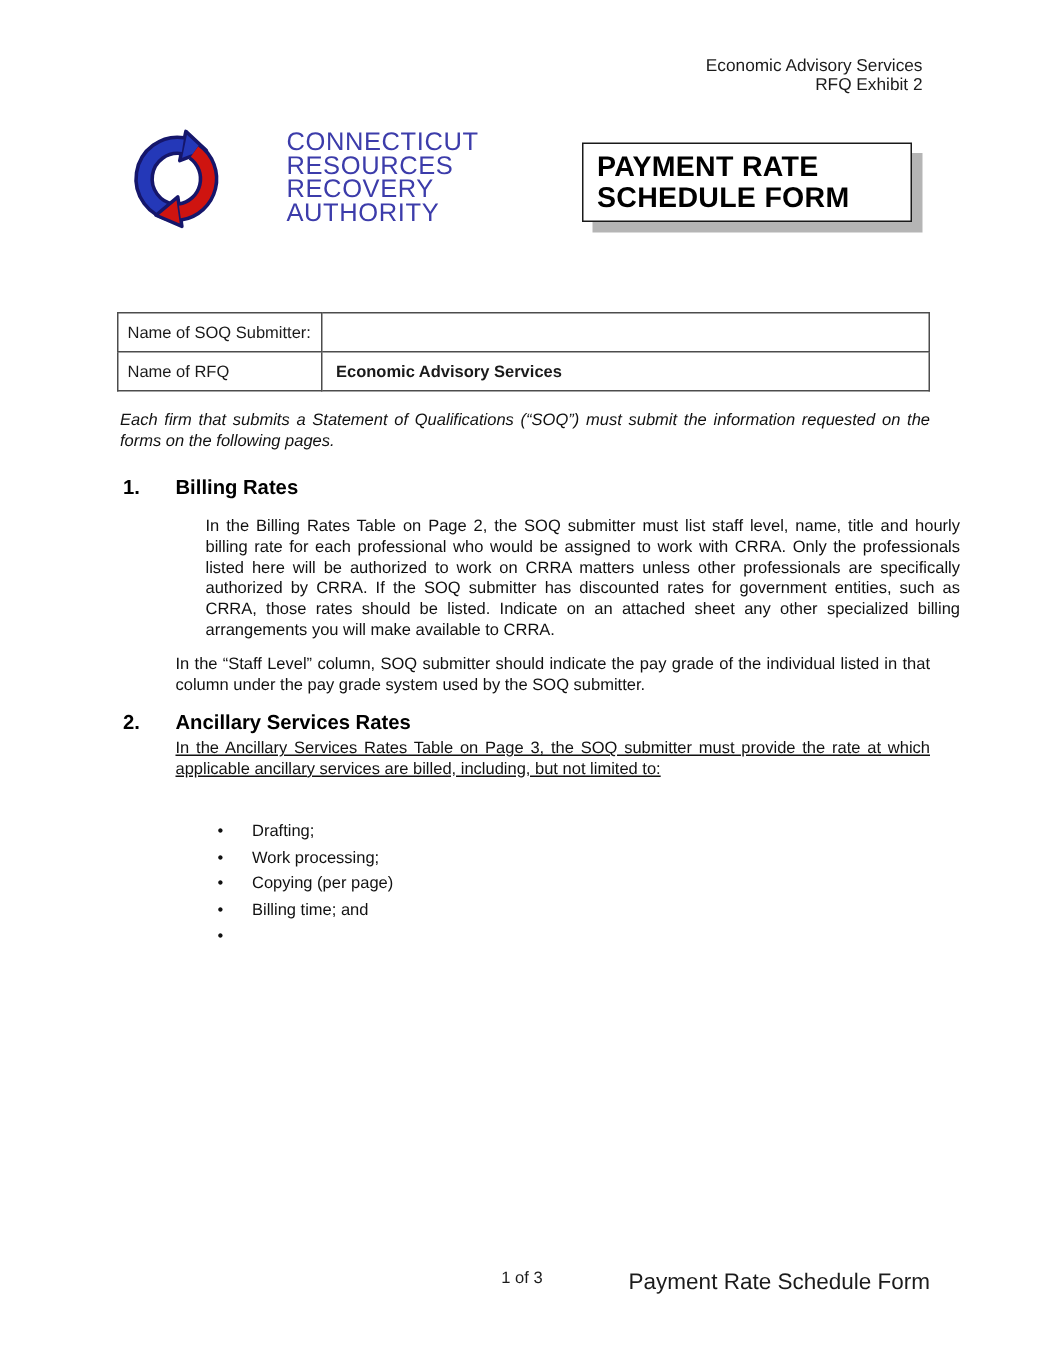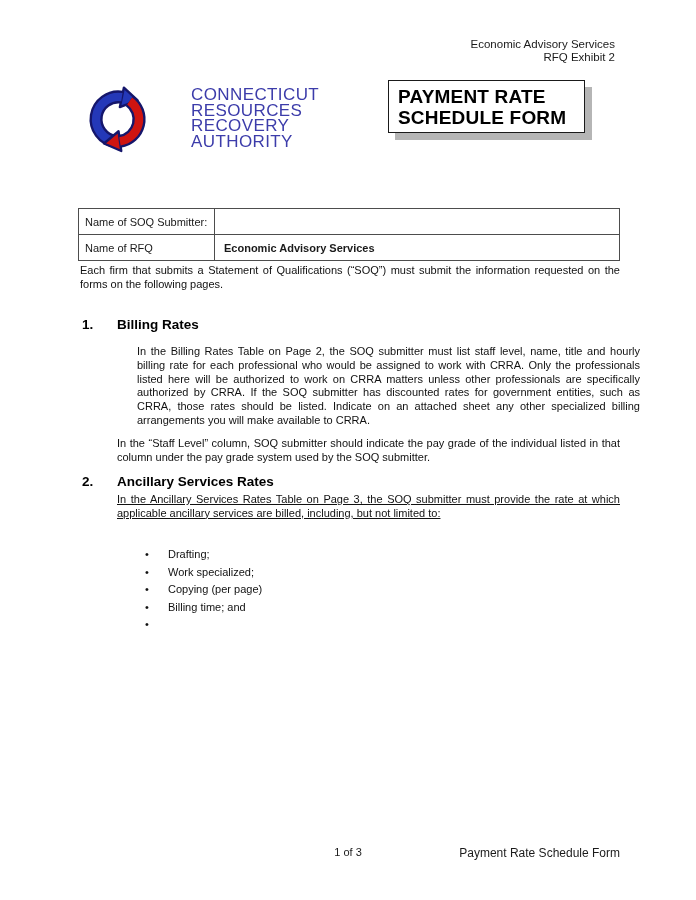--- a/index.html
+++ b/index.html
@@ -41,22 +41,22 @@
     font-size: 17px;
     line-height: 15.6px;
     letter-spacing: 0.4px;
     font-weight: 500;
   }
 
   
   .title-box {
     position: absolute;
     left: 388px;
-    top: 80px;
-    width: 197px;
+    top: 95px;
+    width: 220px;
     height: 53px;
     background: #ffffff;
     border: 1.4px solid #1a1a1a;
     box-shadow: 7px 7px 0 0 #b5b5b5;
     padding: 6px 0 0 9px;
     font-size: 19px;
     font-weight: bold;
     line-height: 20.5px;
     letter-spacing: 0.2px;
     color: #000;
@@ -82,21 +82,21 @@
   .info-table td.cell-value.bold { font-weight: bold; }
 
   
   .para {
     position: absolute;
     font-size: 11px;
     line-height: 13.8px;
     text-align: justify;
     color: #111;
   }
-  .intro  { left: 80px;  top: 264px; width: 540px; }
+  .intro  { left: 80px;  top: 274px; width: 540px; font-style: italic; }
   .s1p1   { left: 117px; top: 345px; width: 503px; margin-left: 20px; }
   .s1p2   { left: 117px; top: 437px; width: 503px; }
   .s2p1   { left: 117px; top: 493px; width: 503px; text-decoration: underline; }
 
   .section-heading {
     position: absolute;
     left: 82px;
     font-size: 13.5px;
     font-weight: bold;
     color: #000;
@@ -128,21 +128,21 @@
     left: 0;
     width: 100%;
     text-align: center;
     font-size: 11px;
     color: #1b1b1b;
   }
   .footer-right {
     position: absolute;
     top: 846px;
     right: 76px;
-    font-size: 12px;
+    font-size: 15px;
     color: #1b1b1b;
   }
 </style>
 </head>
 <body>
 
 <div class="page">
 
   <div class="header-note">
     <div>Economic Advisory Services</div>
@@ -199,21 +199,21 @@
   </div>
   <div class="para s2p1">In the Ancillary Services Rates Table on Page 3, the SOQ submitter must provide the rate at which applicable ancillary services are billed, including, but not limited to:</div>
 
   <div class="bullets">
     <div class="bullet-item">
       <span class="marker">•</span>
       <span>Drafting;</span>
     </div>
     <div class="bullet-item">
       <span class="marker">•</span>
-      <span>Work specialized;</span>
+      <span>Work processing;</span>
     </div>
     <div class="bullet-item">
       <span class="marker">•</span>
       <span>Copying (per page)</span>
     </div>
     <div class="bullet-item">
       <span class="marker">•</span>
       <span>Billing time; and</span>
     </div>
     <div class="bullet-item">

